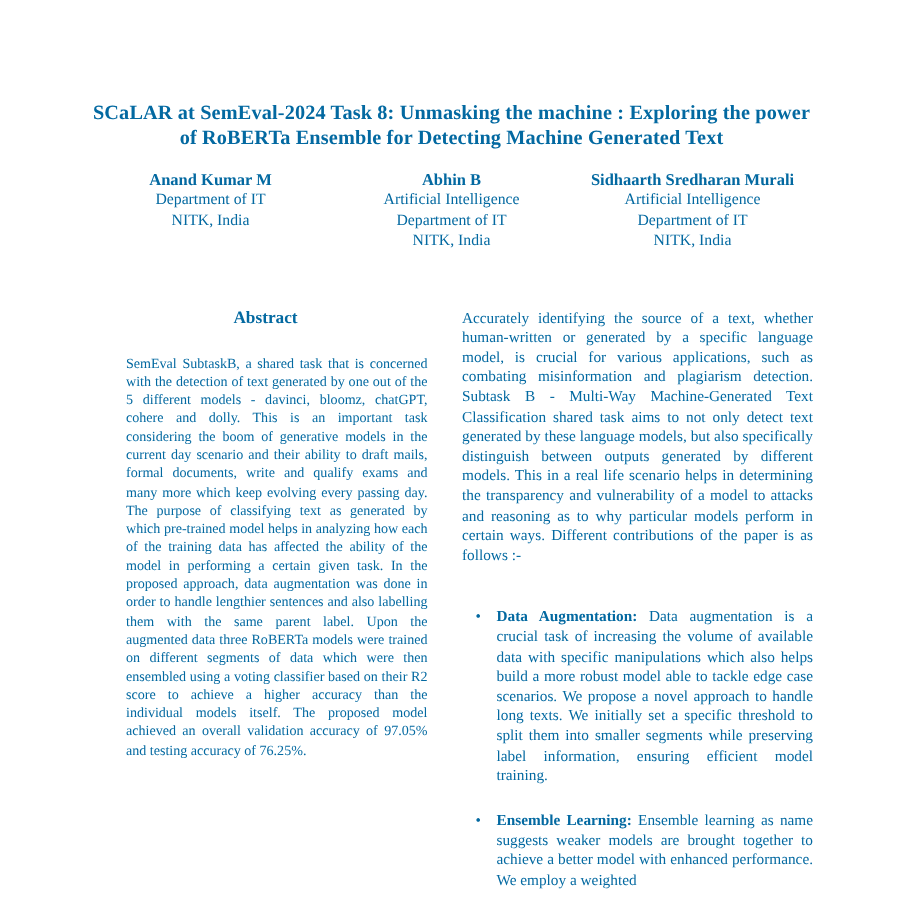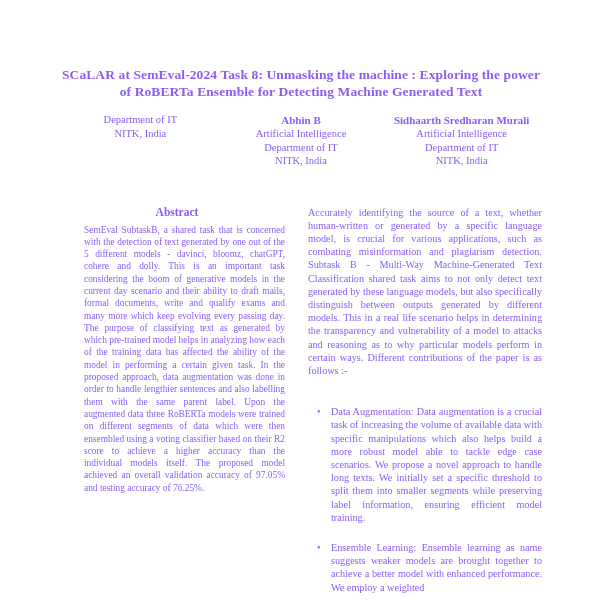--- a/index.html
+++ b/index.html
@@ -3,21 +3,21 @@
 <meta charset="utf-8">
 <style>
   html,body { margin:0; padding:0; background:#e8e8e8; }
   .page {
     position:relative;
     width:600px; height:600px;
     margin:0 auto;
     background:#ffffff;
     overflow:hidden;
     font-family:"Liberation Serif","DejaVu Serif",serif;
-    color:#8b5cf6;
+    color:#0369a1;
     box-sizing:border-box;
   }
   .content {
     position:absolute;
     left:60px; top:0;
     width:482px;
   }
   .paper-title {
     margin-top:66px;
     font-size:13.5px;
@@ -47,21 +47,21 @@
   .columns {
     display:flex;
     gap:14px;
     margin-top:38px;
   }
   .col { flex:1; min-width:0; }
   .abstract-heading {
     text-align:center;
     font-weight:bold;
     font-size:11.5px;
-    margin:0 0 6px 0;
+    margin:0 0 19px 0;
   }
   .abstract-body {
     font-size:9.4px;
     line-height:12.3px;
     text-align:justify;
     padding:0 9px 0 24px;
   }
   .section-heading {
     font-size:11.5px;
     font-weight:bold;
@@ -84,32 +84,33 @@
     padding-left:23px;
     margin-bottom:17px;
     font-size:10.2px;
     line-height:13.2px;
     text-align:justify;
   }
   .bullet-item .dot {
     position:absolute;
     left:9px; top:0;
   }
-  .bold { font-weight:normal; }
+  .bold { font-weight:bold; }
 </style>
 </head>
 <body>
 
 <div class="page">
   <div class="content">
 
     <div class="paper-title">SCaLAR at SemEval-2024 Task 8: Unmasking the machine : Exploring the power of RoBERTa Ensemble for Detecting Machine Generated Text</div>
 
     <div class="authors">
       <div class="author">
+        <div class="name">Anand Kumar M</div>
         <div class="aff">Department of IT</div>
         <div class="aff">NITK, India</div>
       </div>
       <div class="author">
         <div class="name">Abhin B</div>
         <div class="aff">Artificial Intelligence</div>
         <div class="aff">Department of IT</div>
         <div class="aff">NITK, India</div>
       </div>
       <div class="author">

